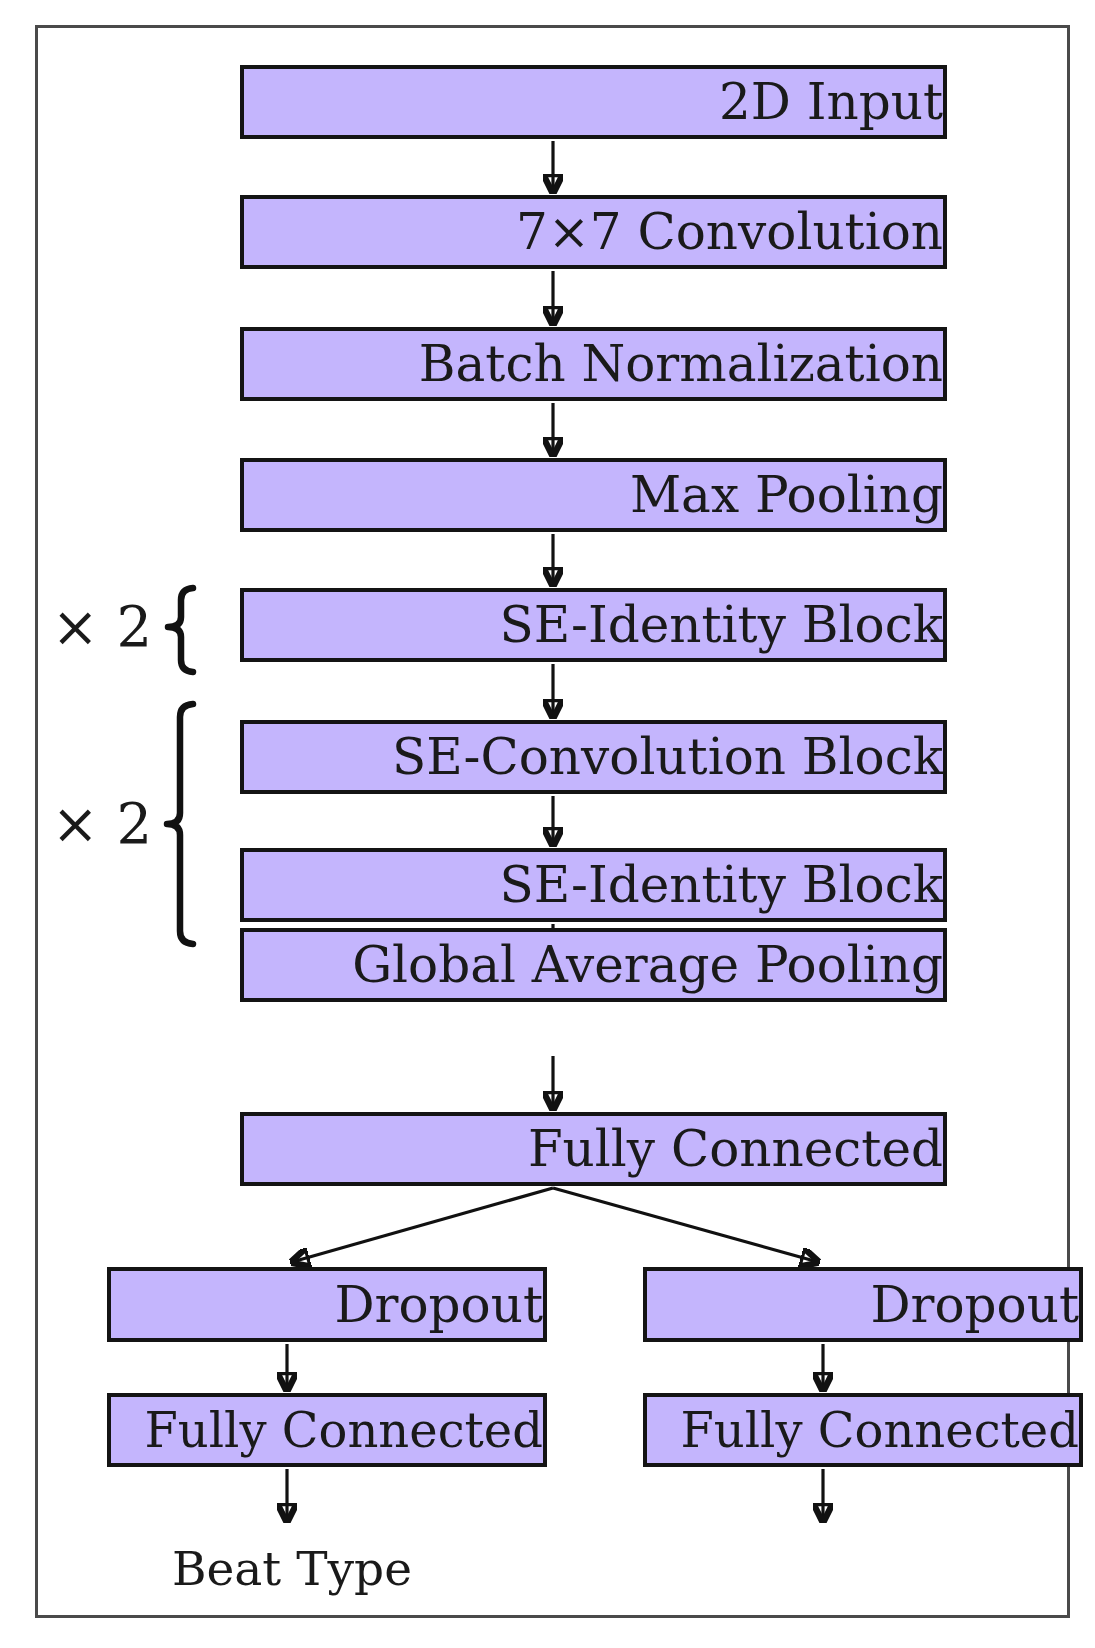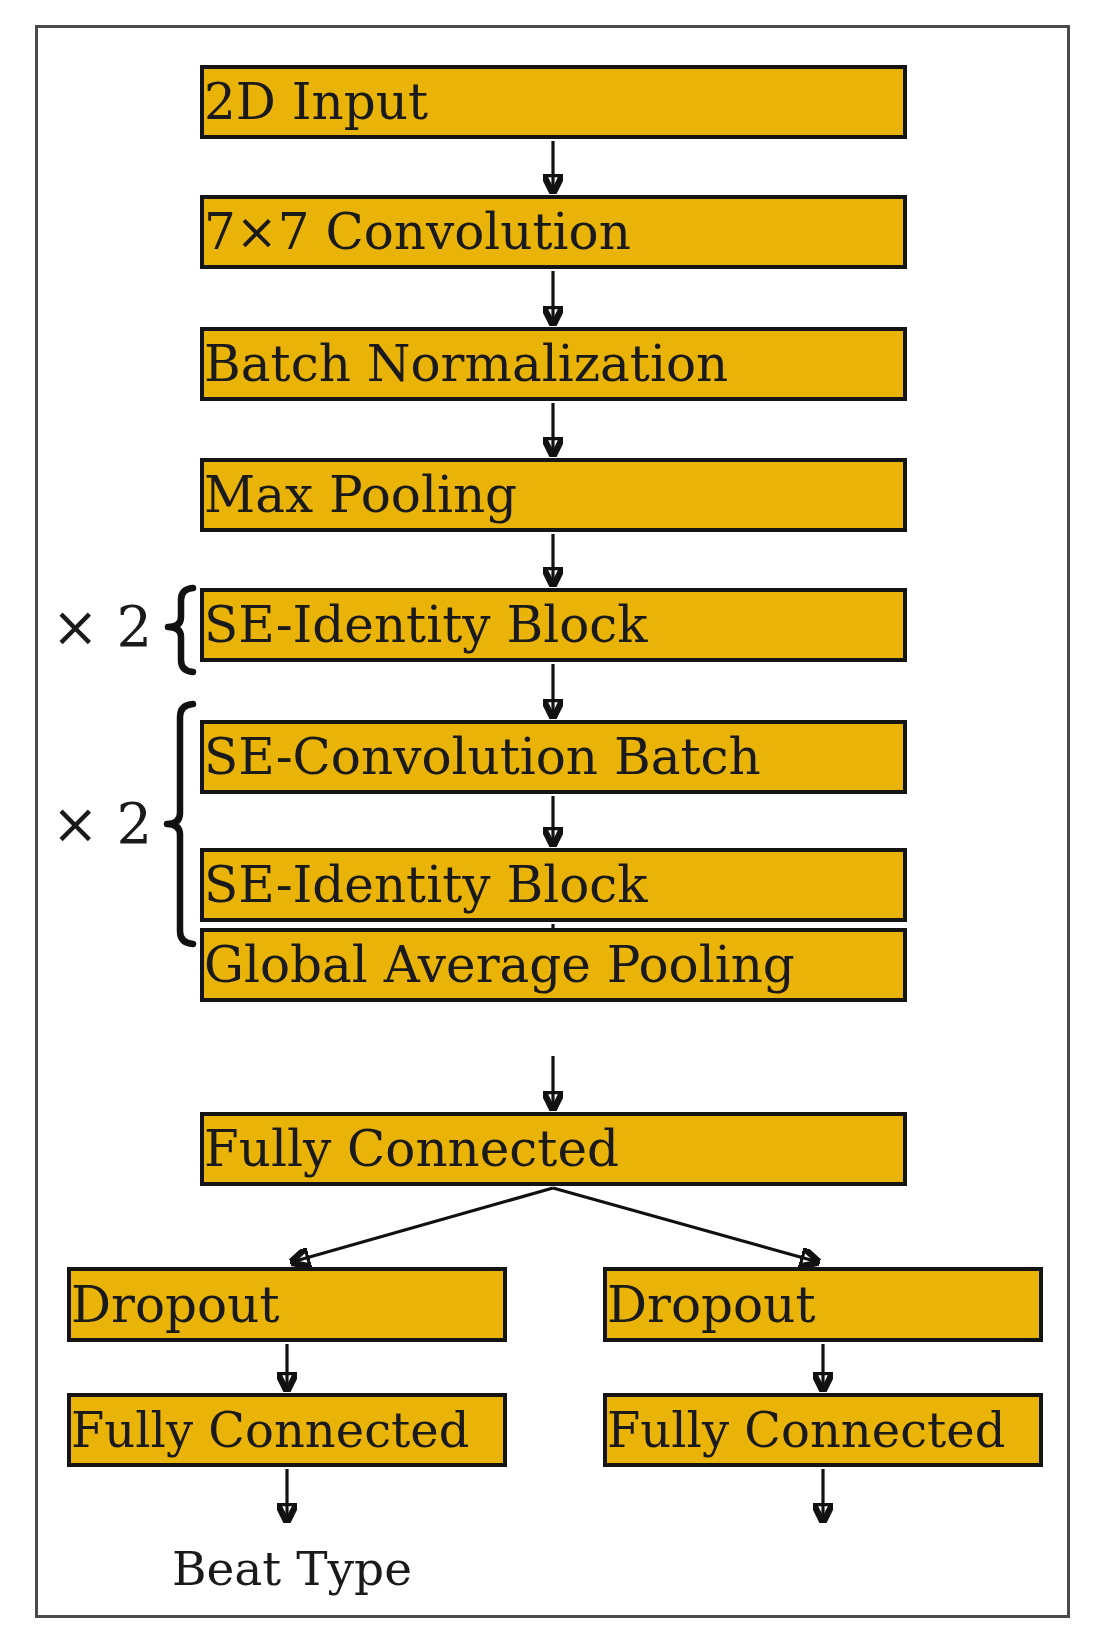--- a/index.html
+++ b/index.html
@@ -39,28 +39,29 @@
     fill: none;
   }
   .connectors path.brace {
     stroke-width: 6.5;
     stroke-linecap: round;
     stroke-linejoin: round;
   }
   .node {
     position: absolute;
     box-sizing: border-box;
-    background: #eab308;
+    background: #c4b5fd;
     border: 4px solid #141414;
     display: flex;
     align-items: center;
-    justify-content: flex-start;
+    justify-content: flex-end;
     font-size: 50px;
     line-height: 1;
     white-space: nowrap;
+    margin-left: 40px;
   }
   .node.main { left: 200px; width: 707px; height: 74px; }
   .node.col-left  { left: 67px;  width: 440px; }
   .node.col-right { left: 603px; width: 440px; }
   .out-label {
     position: absolute;
     width: 440px;
     top: 1532px;
     height: 72px;
     display: flex;
@@ -128,21 +129,21 @@
   <div class="node main" style="top:458px">
     <span>Max Pooling</span>
   </div>
   <div class="node main" style="top:327px">
     <span>Batch Normalization</span>
   </div>
   <div class="node main" style="top:588px">
     <span>SE-Identity Block</span>
   </div>
   <div class="node main" style="top:720px">
-    <span>SE-Convolution Batch</span>
+    <span>SE-Convolution Block</span>
   </div>
   <div class="node main" style="top:848px">
     <span>SE-Identity Block</span>
   </div>
   <div class="node main" style="top:928px">
     <span>Global Average Pooling</span>
   </div>
   <div class="node main" style="top:1112px">
     <span>Fully Connected</span>
   </div>

